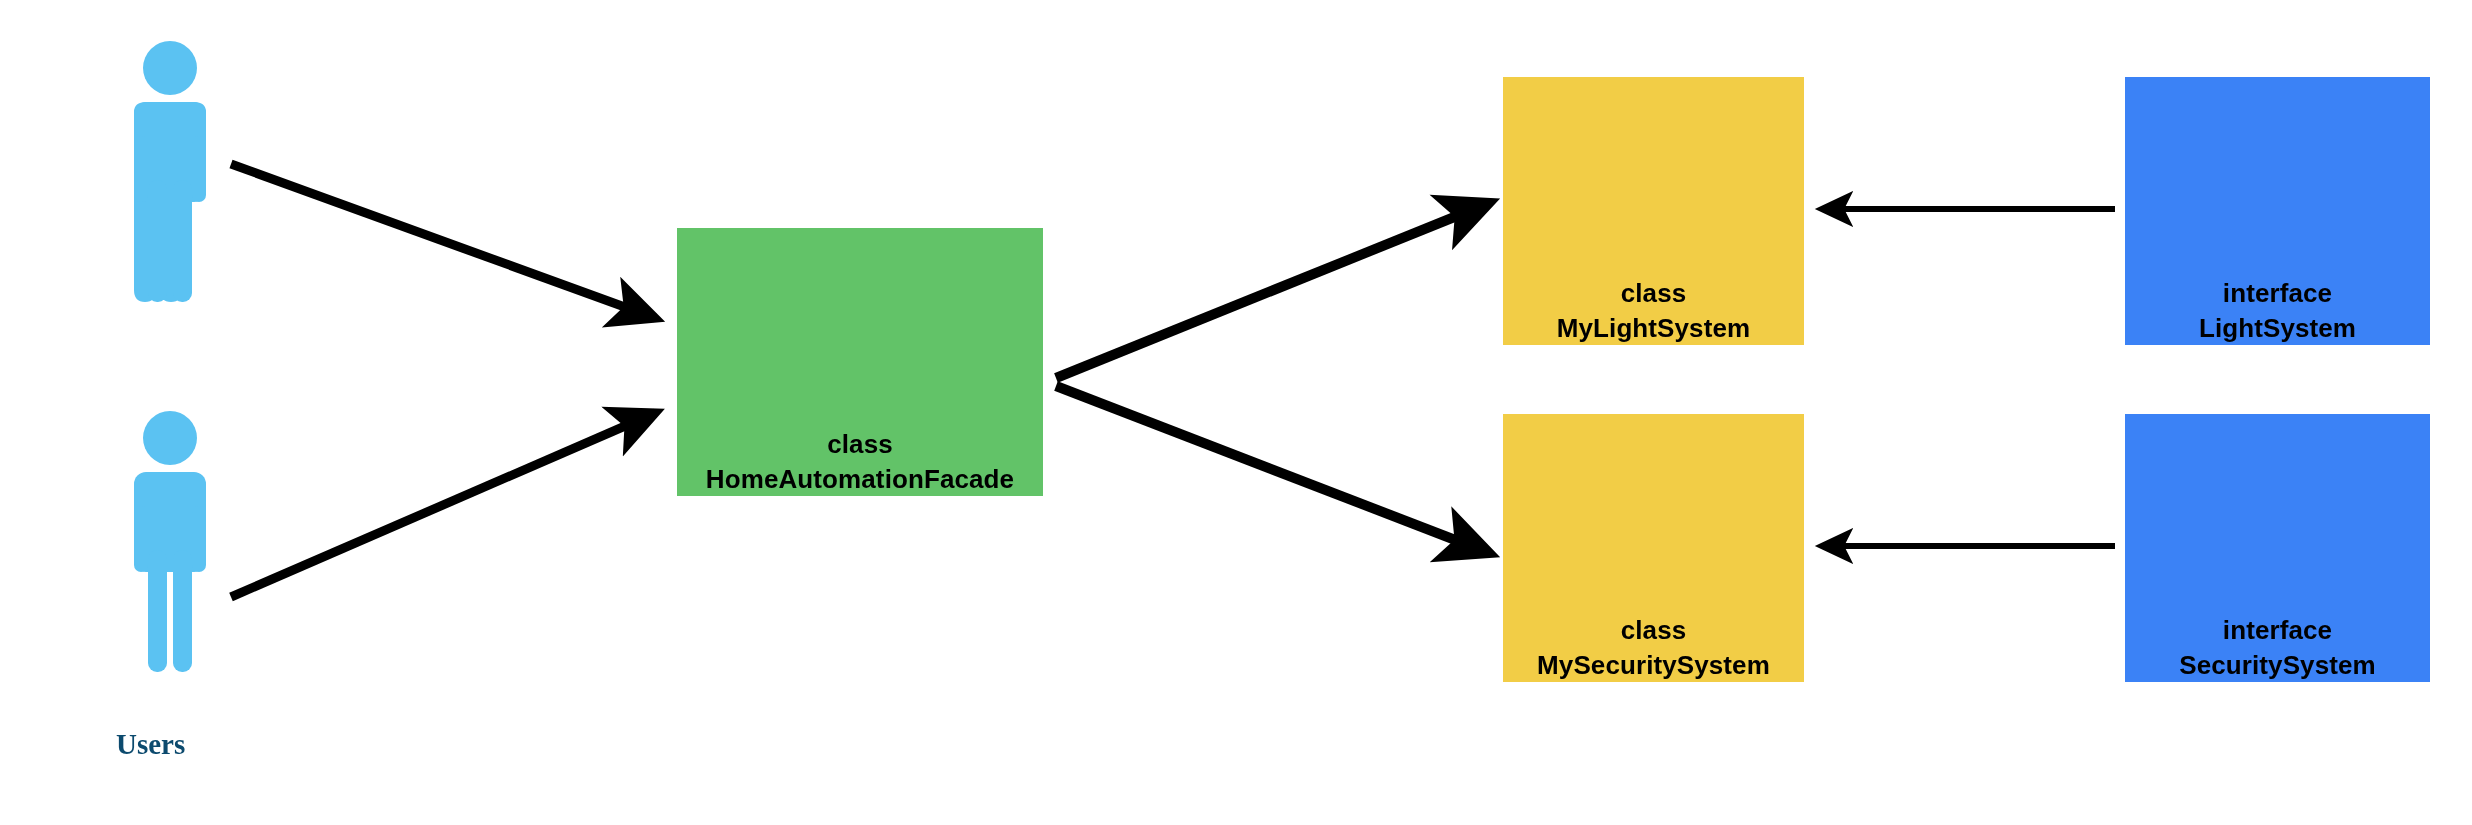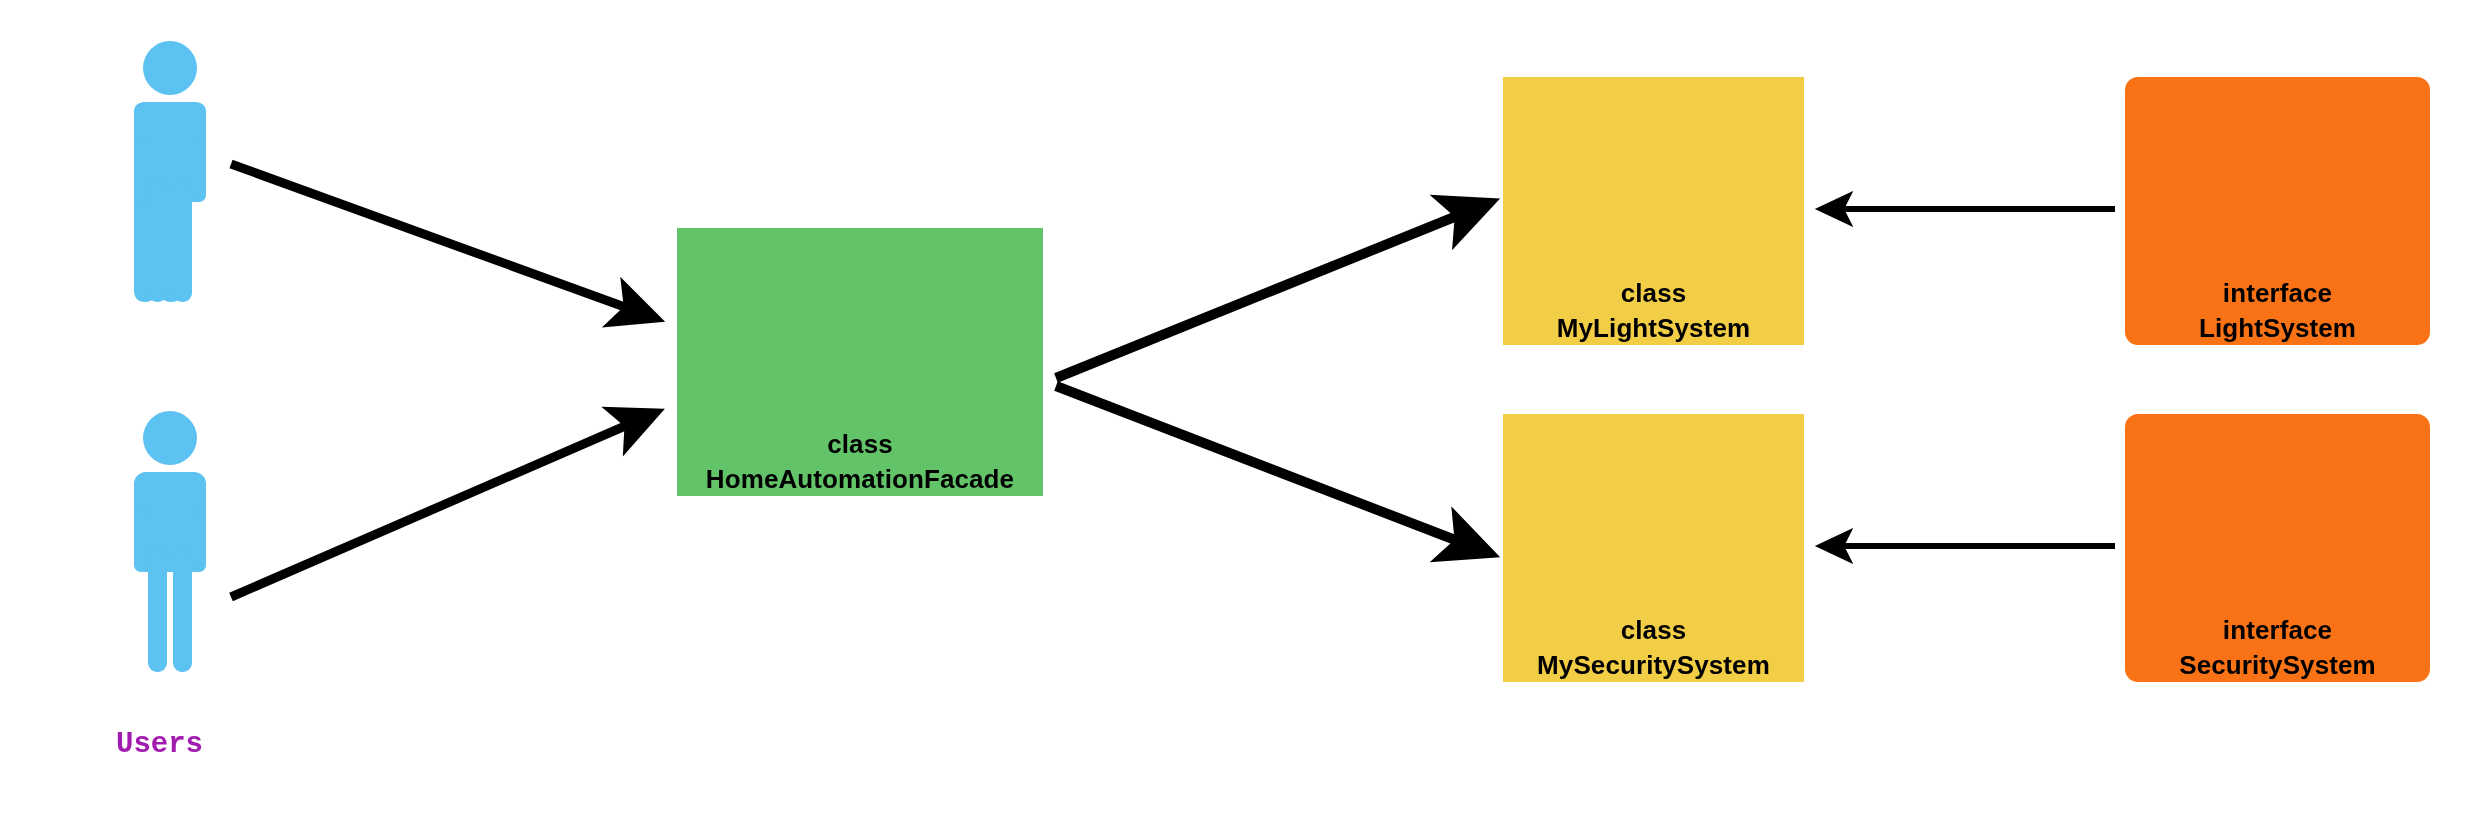--- a/index.html
+++ b/index.html
@@ -32,31 +32,31 @@
     font-weight: bold;
     font-size: 26px;
     line-height: 1.32;
     font-family: "Liberation Sans", sans-serif;
     letter-spacing: 0.1px;
     white-space: pre-line;
     box-sizing: border-box;
   }
   .node-green { background: #62c368; }
   .node-yellow { background: #f2cd46; }
-  .node-blue { background: #f97316; border-radius: 13px; }
+  .node-blue { background: #3b82f6; }
 
   .actor {
     position: absolute;
   }
   .users-label {
     position: absolute;
-    color: #a21caf;
+    color: #0c4a6e;
     font-weight: bold;
     font-size: 29px;
-    font-family: Liberation Mono, monospace;
+    font-family: Liberation Serif, serif;
     white-space: nowrap;
   }
 </style>
 </head>
 <body>
 
 <div id="canvas">
 
   <svg class="svg-layer" viewBox="0 0 2472 825">
     <defs>

